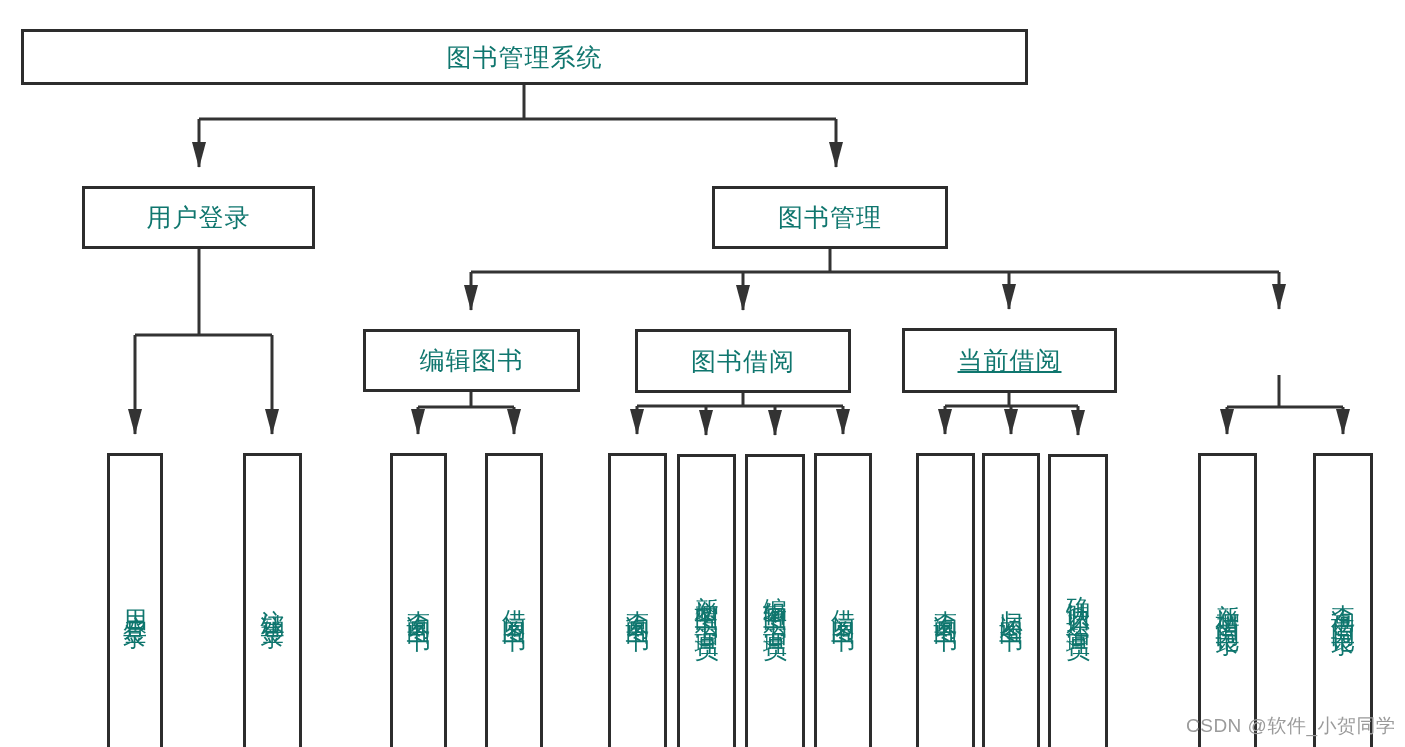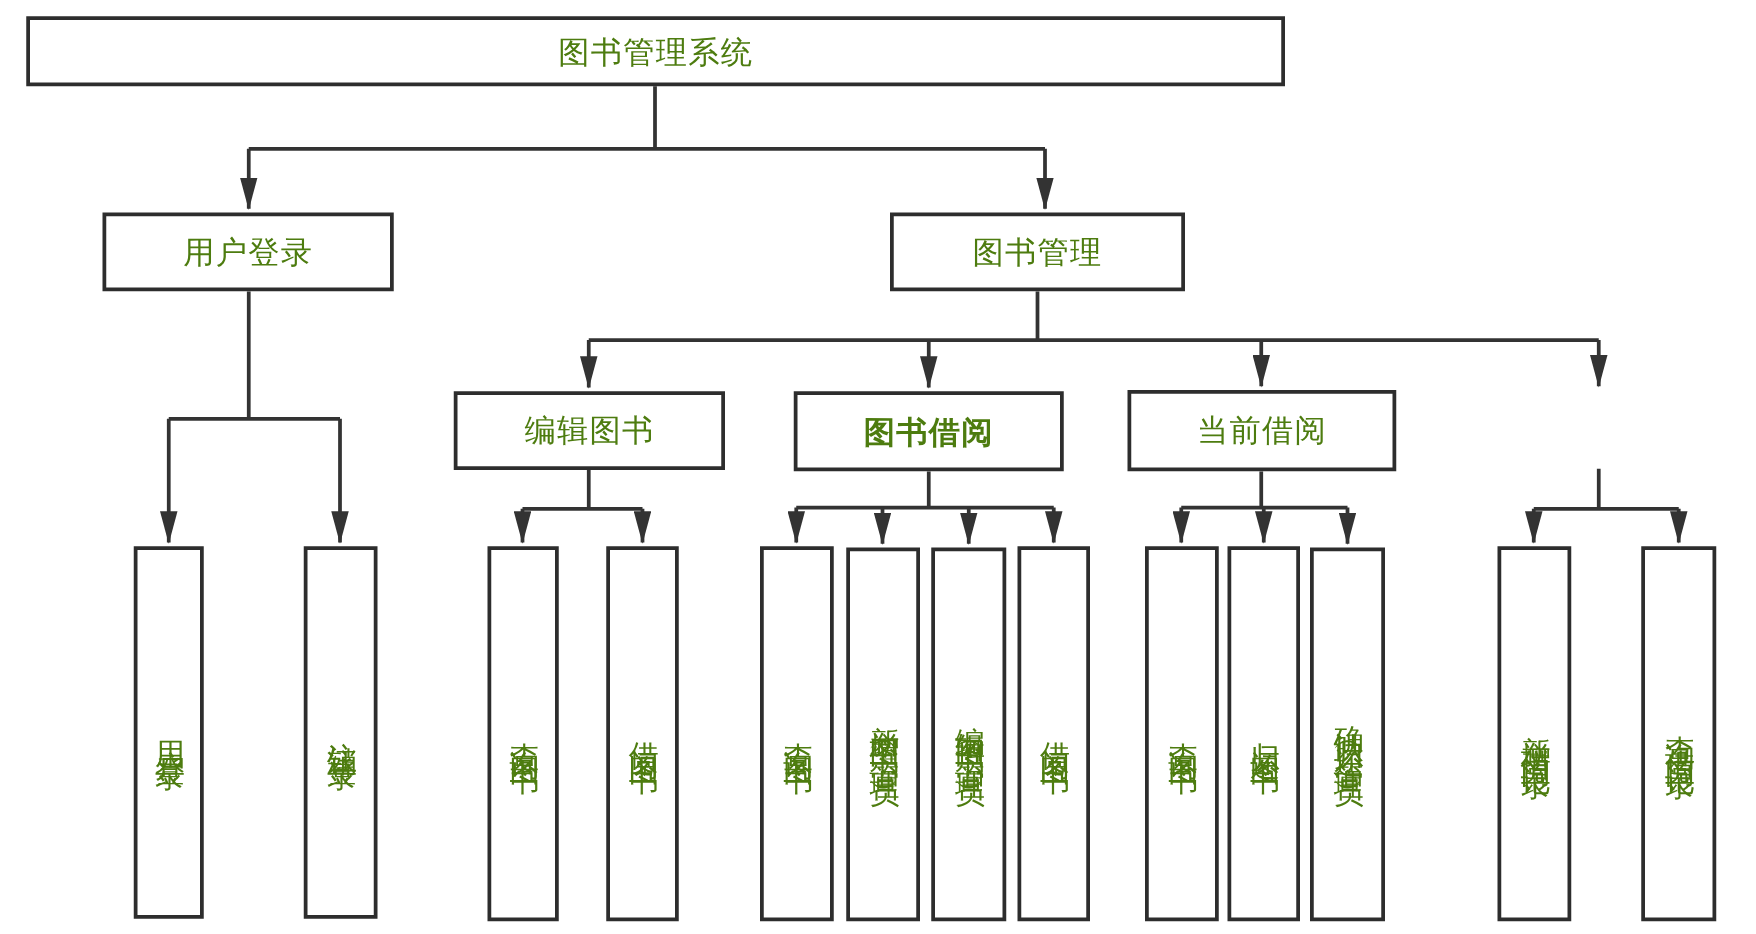--- a/index.html
+++ b/index.html
@@ -25,21 +25,22 @@
   }
   .node {
     position: absolute;
     box-sizing: border-box;
     border: 3px solid #2d2d2d;
     background: #ffffff;
     display: flex;
     align-items: center;
     justify-content: center;
     z-index: 2;
-    color: #4d7c0f;
+    color: #0f766e;
+    margin-top: 16px;
   }
   .node.h span {
     font-size: 25px;
     letter-spacing: 1px;
     white-space: nowrap;
   }
   .node.v span {
     writing-mode: vertical-rl;
     text-orientation: mixed;
     font-size: 24px;
@@ -119,24 +120,24 @@
   <div class="node h" style="left:82px; top:170px; width:233px; height:63px;">
     <span>用户登录</span>
   </div>
   <div class="node h" style="left:712px; top:170px; width:236px; height:63px;align-items:center;">
     <span>图书管理</span>
   </div>
 
   <div class="node h" style="left:363px; top:313px; width:217px; height:63px;">
     <span>编辑图书</span>
   </div>
-  <div class="node h" style="left:635px; top:313px; width:216px; height:64px;font-weight:bold;">
+  <div class="node h" style="left:635px; top:313px; width:216px; height:64px;">
     <span>图书借阅</span>
   </div>
-  <div class="node h" style="left:902px; top:312px; width:215px; height:65px;">
+  <div class="node h" style="left:902px; top:312px; width:215px; height:65px;text-decoration:underline;">
     <span>当前借阅</span>
   </div>
 
   <div class="node v" style="left:107px; top:437px; width:56px; height:298px;">
     <span>用户登录</span>
   </div>
   <div class="node v" style="left:243px; top:437px; width:59px; height:298px;">
     <span>注销登录</span>
   </div>
 
@@ -170,14 +171,15 @@
     <span>确认归还（管理员）</span>
   </div>
 
   <div class="node v" style="left:1198px; top:437px; width:59px; height:300px;">
     <span>新增借阅记录</span>
   </div>
   <div class="node v" style="left:1313px; top:437px; width:60px; height:300px;">
     <span>查询借阅记录</span>
   </div>
 
+  <div class="watermark">CSDN @软件_小贺同学</div>
 
 </div>
 
 </body></html>

